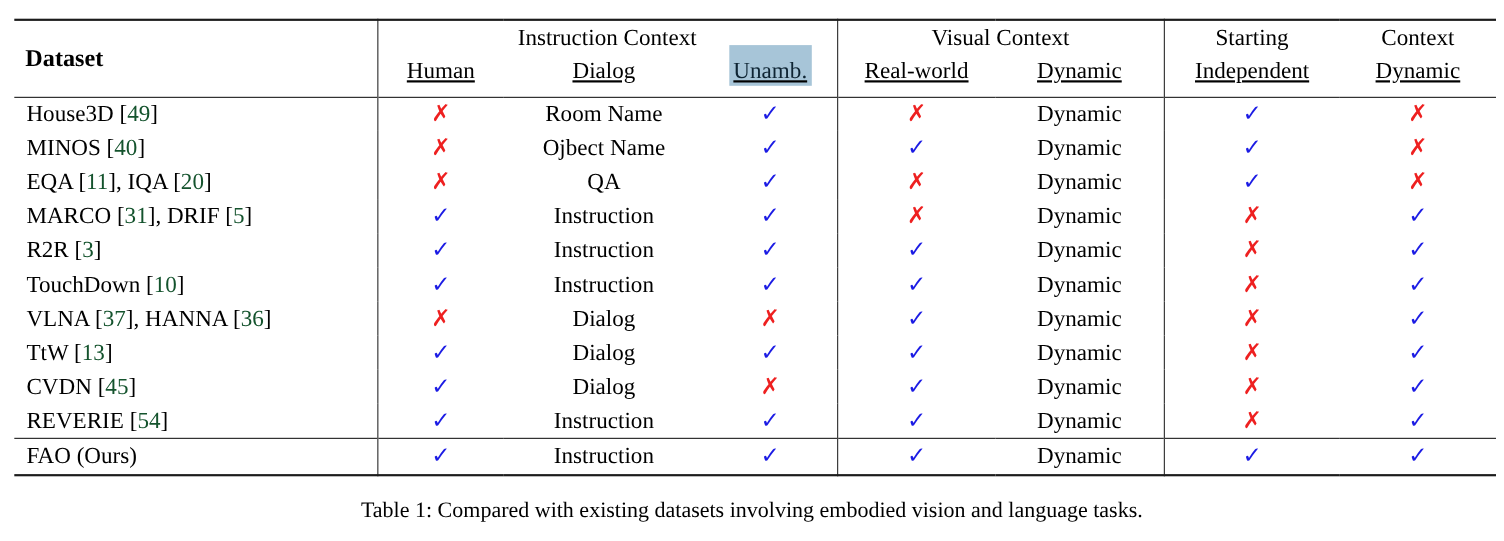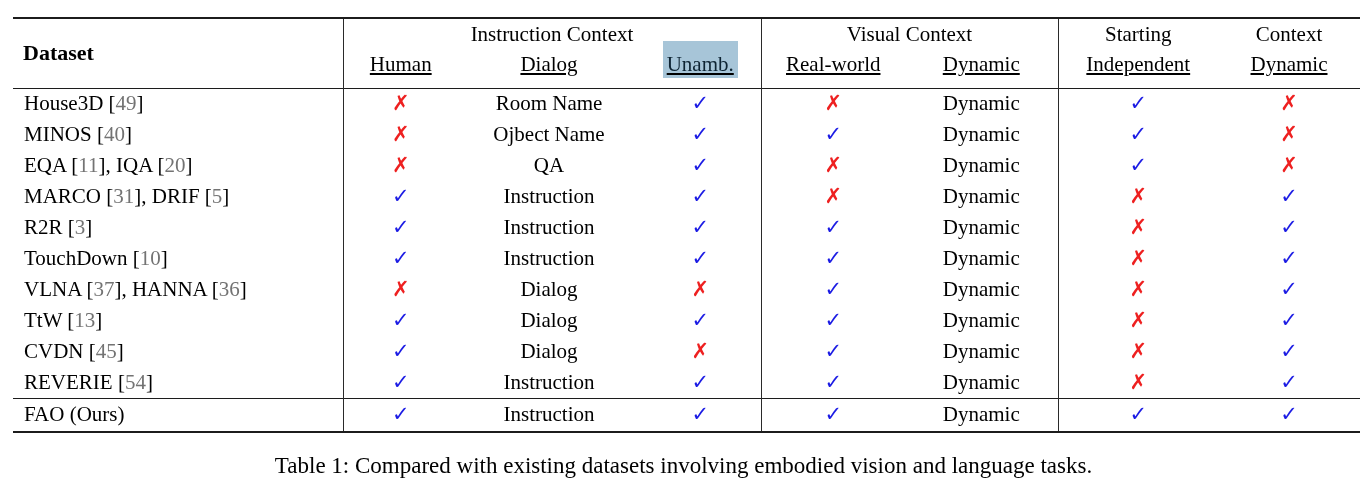--- a/index.html
+++ b/index.html
@@ -17,28 +17,28 @@
   thead th{font-weight:normal;padding:0;}
   th.dataset-head{text-align:left;font-weight:bold;font-size:22px;padding-left:10px;vertical-align:middle;}
   tr.group-row{height:32px;}
   tr.sub-row{height:38px;vertical-align:top;}
   tr.sub-row th{padding-top:2px;text-decoration:underline;}
   .sep{border-right:1.5px solid #2a2a2a;}
   tbody tr{height:31px;}
   tbody tr.ours{border-top:1.5px solid #1c1c1c;height:34px;margin-top:14px;}
   td{padding:0;text-align:center;vertical-align:middle;}
   td.dataset{text-align:left;padding-left:11px;white-space:nowrap;}
-  .cite{color:#737373;}
+  .cite{color:#14532d;}
   .mark{font-family:"DejaVu Sans", sans-serif;font-weight:bold;font-size:21px;line-height:1;}
   .mark.check{color:#1b1be4;}
   .mark.cross{color:#ee2020;}
   .hl{background:#a7c5d8;color:#0e2433;padding:11px 4px 2px 4px;}
   .caption{
     position:absolute;left:0;top:453px;width:1367px;text-align:center;
-    font-size:23px;color:#000;
+    font-size:20px;color:#000;
   }
 </style>
 </head>
 <body>
 
 <div class="page">
 
   <table class="cmp">
     <colgroup>
       <col style="width:330px">

